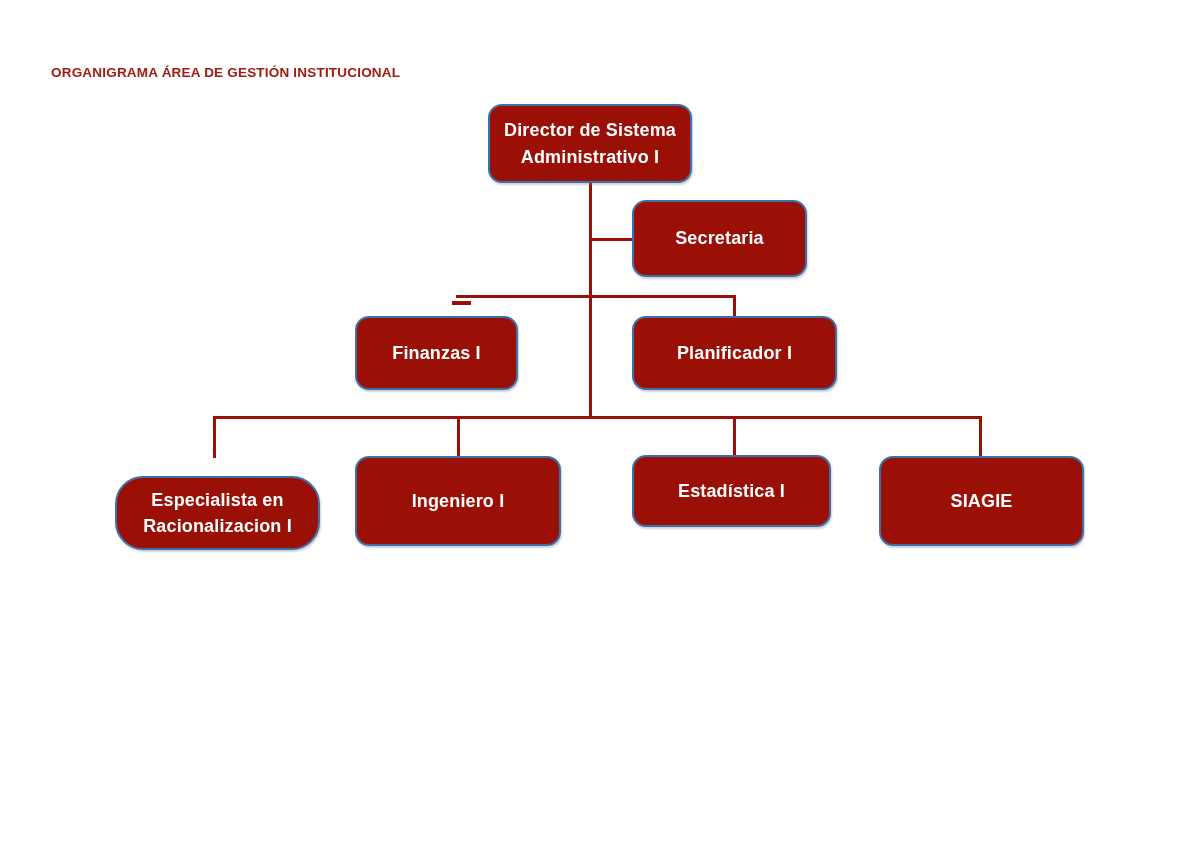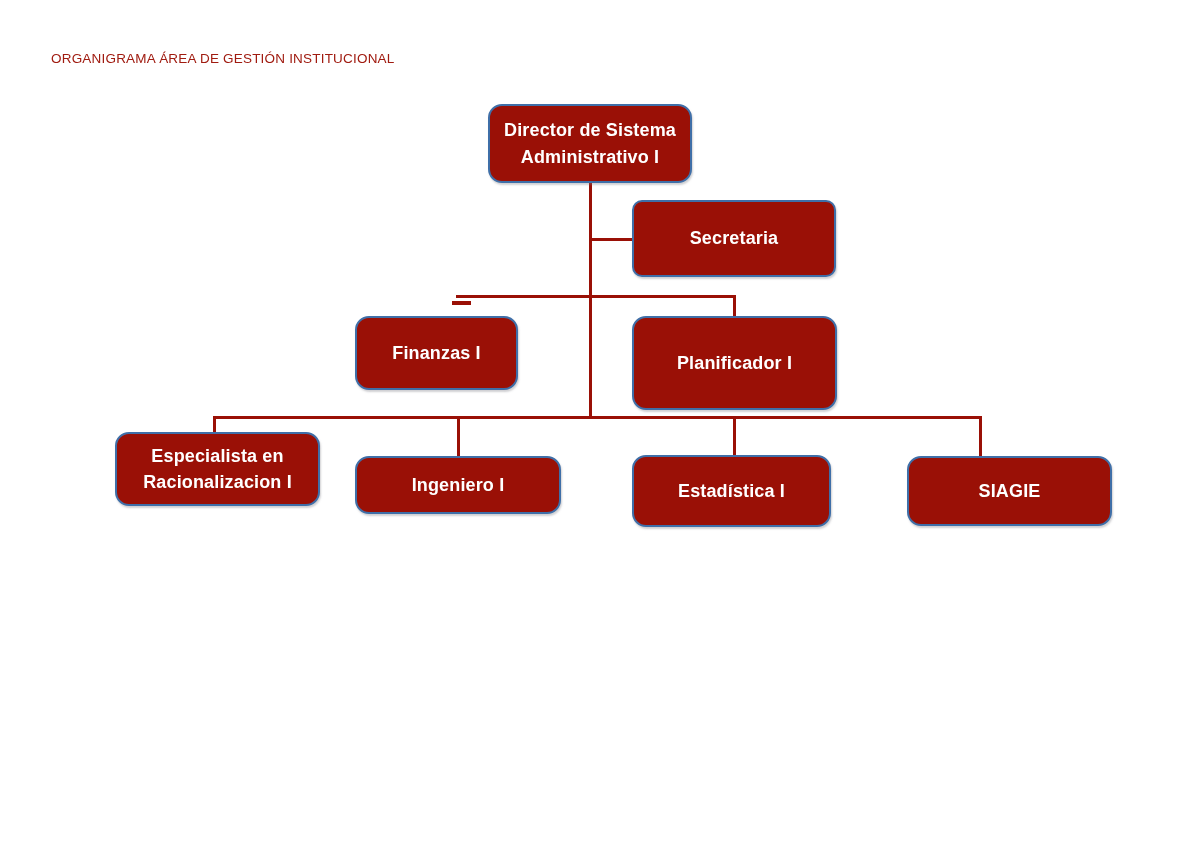--- a/index.html
+++ b/index.html
@@ -13,23 +13,23 @@
   #page {
     position: relative;
     width: 1200px;
     height: 849px;
     background: #ffffff;
     overflow: hidden;
   }
   #chart-title {
     position: absolute;
     left: 51px;
-    top: 51px;
+    top: 65px;
     font-size: 13.5px;
-    font-weight: normal;
+    font-weight: bold;
     letter-spacing: 0.2px;
     color: #a01b10;
     white-space: nowrap;
   }
   .node {
     position: absolute;
     box-sizing: border-box;
     background: #9a1006;
     border: 2.5px solid #3f6fa8;
     border-radius: 14px;
@@ -78,42 +78,42 @@
   <div class="conn conn-v" style="left:213px; top:416px; height:42px;"></div>
   <div class="conn conn-v" style="left:457px; top:416px; height:42px;"></div>
   <div class="conn conn-v" style="left:733px; top:416px; height:40px;"></div>
   <div class="conn conn-v" style="left:979px; top:416px; height:40px;"></div>
 
   <div class="node" style="left:488px; top:104px; width:204px; height:79px;">
     <span class="node-label">Director de Sistema
 Administrativo I</span>
   </div>
 
-  <div class="node" style="left:632px; top:200px; width:204px; height:77px;border-radius:10px;">
+  <div class="node" style="left:632px; top:200px; width:175px; height:77px;">
     <span class="node-label">Secretaria</span>
   </div>
 
   <div class="node" style="left:355px; top:316px; width:163px; height:74px;">
     <span class="node-label">Finanzas I</span>
   </div>
 
-  <div class="node" style="left:632px; top:316px; width:205px; height:94px;">
+  <div class="node" style="left:632px; top:316px; width:205px; height:74px;">
     <span class="node-label">Planificador I</span>
   </div>
 
-  <div class="node" style="left:115px; top:432px; width:205px; height:74px;">
+  <div class="node" style="left:115px; top:476px; width:205px; height:74px;border-radius:28px;">
     <span class="node-label">Especialista en
 Racionalizacion I</span>
   </div>
 
-  <div class="node" style="left:355px; top:456px; width:206px; height:58px;">
+  <div class="node" style="left:355px; top:456px; width:206px; height:90px;">
     <span class="node-label">Ingeniero I</span>
   </div>
 
   <div class="node" style="left:632px; top:455px; width:199px; height:72px;">
     <span class="node-label">Estadística I</span>
   </div>
 
-  <div class="node" style="left:879px; top:456px; width:205px; height:70px;margin-left:28px;">
+  <div class="node" style="left:879px; top:456px; width:205px; height:90px;">
     <span class="node-label">SIAGIE</span>
   </div>
 
 </div>
 
 </body></html>

